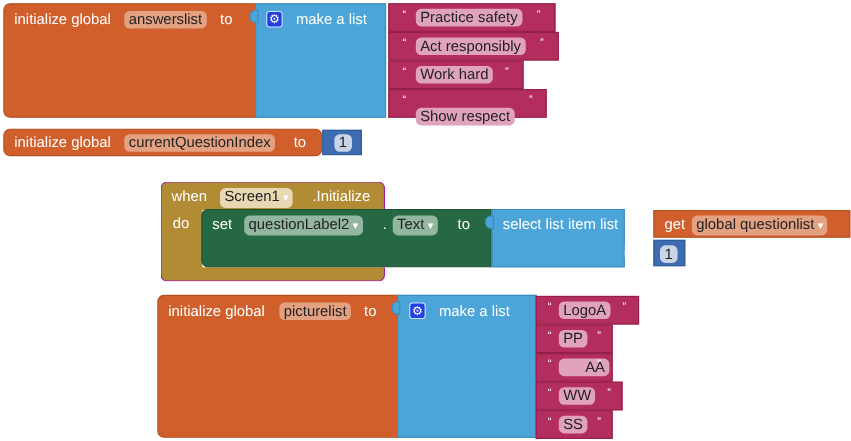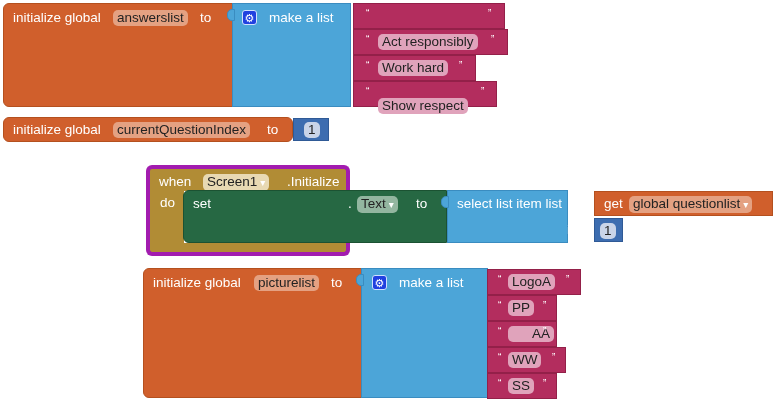--- a/index.html
+++ b/index.html
@@ -3,21 +3,21 @@
 <meta charset="utf-8">
 <style>
   html, body { margin:0; padding:0; }
   body { width:774px; height:401px; background:#ffffff; position:relative; overflow:hidden;
          font-family:"Liberation Sans", sans-serif; font-size:13.5px; color:#fff; }
   .blk { position:absolute; box-sizing:border-box; }
   .orange { background:#d05f2c; border:1px solid #b4501f; }
   .blue { background:#4ca5d8; border:1px solid #3a8cc0; }
   .darkblue { background:#3d6db0; border:1px solid #2f5a96; }
   .green { background:#266843; border:1px solid #1b5232; }
-  .gold { background:#b18c35; border:4px solid #a21caf; }
+  .gold { background:#b18c35; border:1px solid #a21caf; }
   .magenta { background:#b32d5e; border:1px solid #932049; }
   .round-l { border-radius:6px 0 0 6px; }
   .round { border-radius:6px; }
   .lbl { position:absolute; white-space:nowrap; line-height:16px; }
   .field { position:absolute; white-space:nowrap; line-height:16px; padding:0 4px; border-radius:5px; color:#222; }
   .f-orange { background:#e4a182; }
   .f-mag { background:#e0a3bb; }
   .f-gold { background:#e8d9b3; }
   .f-green { background:#93b6a0; }
   .f-num { background:#c9d4e8; color:#222; }
@@ -36,20 +36,21 @@
   <span class="lbl" style="left:196px; top:6px;">to</span>
 </div>
 <div class="blk blue" style="left:232px; top:3px; width:119px; height:104px;">
   <span class="gear" style="left:9px; top:6px;">⚙</span>
   <span class="lbl" style="left:36px; top:6px;">make a list</span>
 </div>
 <div class="notch blue" style="left:227px; top:9px;"></div>
 
 <div class="blk magenta" style="left:353px; top:3px; width:152px; height:26px;">
   <span class="q" style="left:12px; top:4px;">“</span>
+  <span class="field f-mag" style="left:24px; top:4px;">Practice safety</span>
   <span class="q" style="left:134px; top:4px;">”</span>
 </div>
 <div class="blk magenta" style="left:353px; top:29px; width:155px; height:26px;">
   <span class="q" style="left:12px; top:4px;">“</span>
   <span class="field f-mag" style="left:24px; top:4px;">Act responsibly</span>
   <span class="q" style="left:137px; top:4px;">”</span>
 </div>
 <div class="blk magenta" style="left:353px; top:55px; width:123px; height:26px;">
   <span class="q" style="left:12px; top:4px;">“</span>
   <span class="field f-mag" style="left:24px; top:4px;">Work hard</span>
@@ -75,20 +76,21 @@
   <span class="field f-gold dd" style="left:53px; top:5px;">Screen1</span>
   <span class="lbl" style="left:137px; top:5px;">.Initialize</span>
 </div>
 <div class="blk gold" style="left:146px; top:190px; width:38px; height:66px; border-radius:0 0 0 6px; border-top:none; border-right:none;">
   <span class="lbl" style="left:10px; top:5px;">do</span>
 </div>
 <div class="blk gold" style="left:183px; top:243px; width:167px; height:13px; border-radius:0 0 6px 0; border-left:none; border-top:none;"></div>
 
 <div class="blk green" style="left:183px; top:190px; width:264px; height:53px; border-radius:6px 0 0 6px;">
   <span class="lbl" style="left:9px; top:5px;">set</span>
+  <span class="field f-green dd" style="left:38px; top:5px;">questionLabel2</span>
   <span class="lbl" style="left:164px; top:5px;">.</span>
   <span class="field f-green dd" style="left:173px; top:5px;">Text</span>
   <span class="lbl" style="left:232px; top:5px;">to</span>
 </div>
 
 <div class="blk blue" style="left:447px; top:190px; width:121px; height:53px;">
   <span class="lbl" style="left:9px; top:5px;">select list item  list</span>
   <span class="lbl" style="left:119px; top:31px;">index</span>
 </div>
 <div class="notch blue" style="left:441px; top:196px;"></div>

